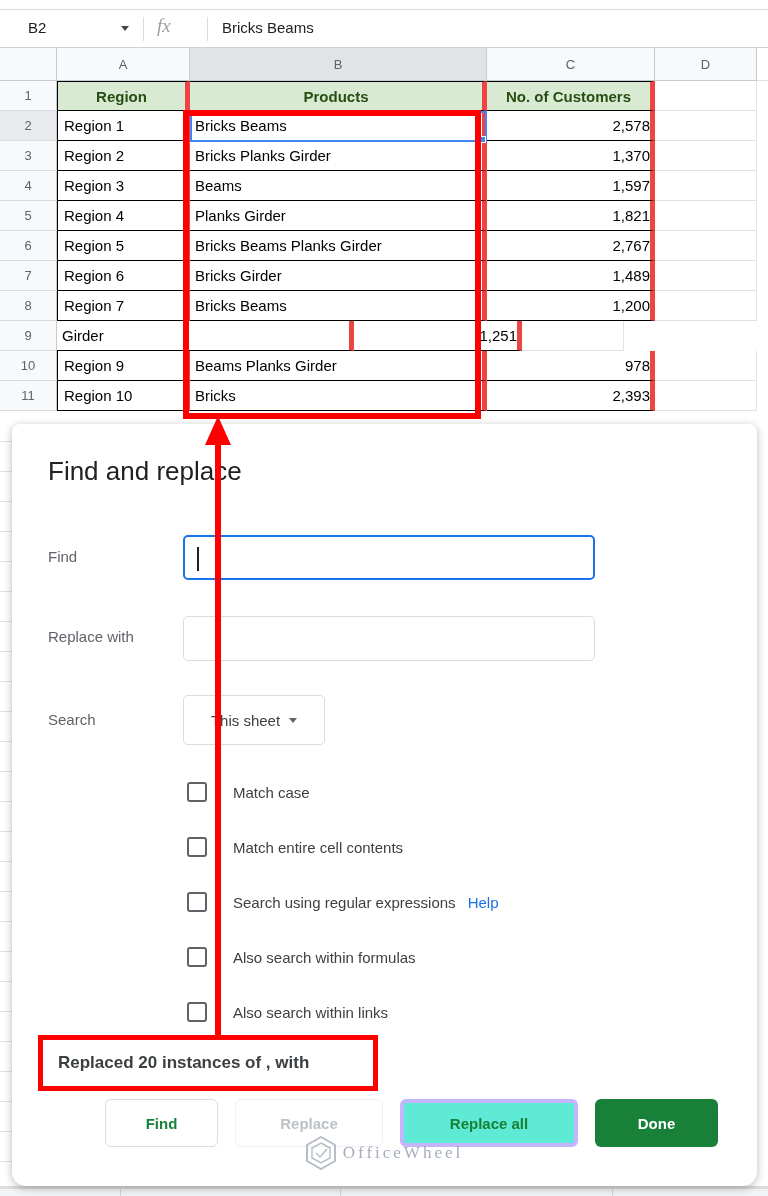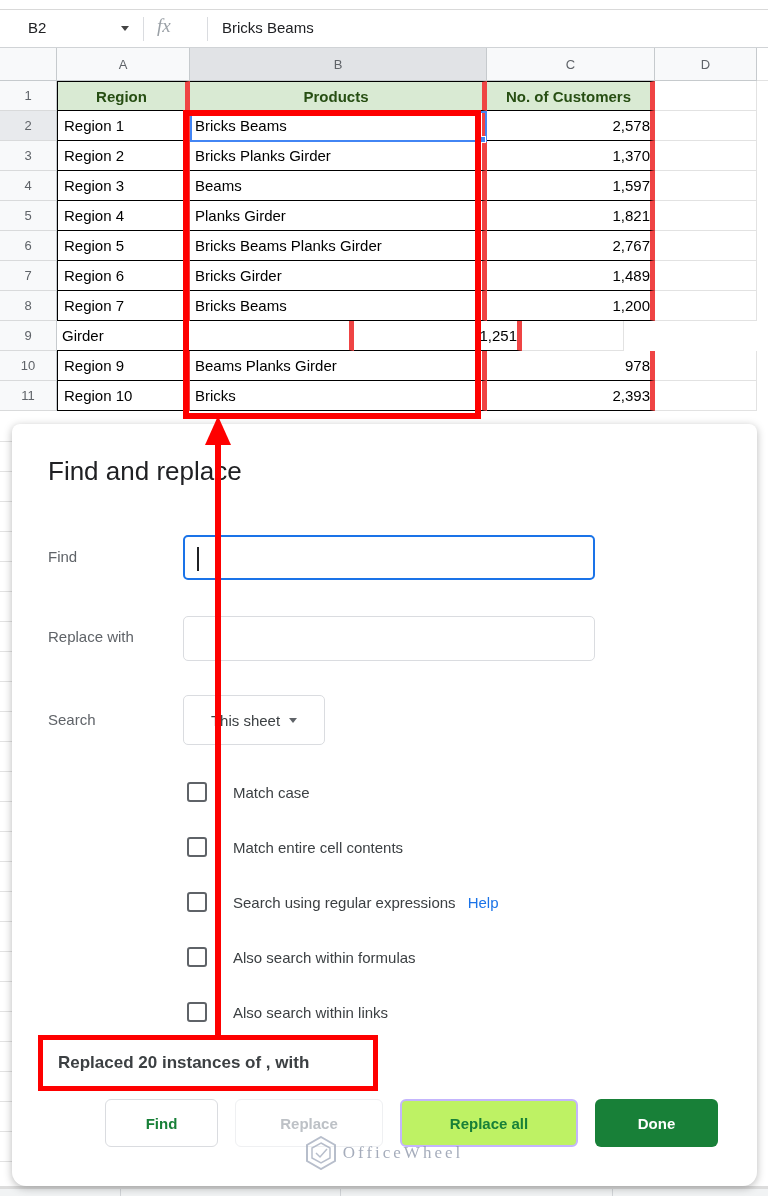--- a/index.html
+++ b/index.html
@@ -86,21 +86,21 @@
   .helplink { font-size:15px; color:#1a73e8; margin-left:12px; }
 
   .statusbox { position:absolute; left:26px; top:611px; width:340px; height:56px; border:5px solid #fe0000;
     display:flex; align-items:center; padding-left:15px; background:#fff; }
   .statustext { font-size:17px; font-weight:bold; color:#3c4043; white-space:nowrap; }
 
   .btn { position:absolute; top:675px; height:48px; border-radius:6px; font-size:15px; font-weight:bold;
     display:flex; align-items:center; justify-content:center; font-family:"Liberation Sans", sans-serif; }
   .btn-find { left:93px; width:113px; background:#fff; border:1px solid #dadce0; color:#188038; }
   .btn-replace { left:223px; width:148px; background:#fff; border:1px solid #eff0f2; color:#bdc1c6; }
-  .btn-replaceall { left:388px; width:178px; background:#bef264; border:2px solid #c4b5fd; color:#188038; }
+  .btn-replaceall { left:388px; width:178px; background:#5eead4; border:4px solid #c4b5fd; color:#188038; }
   .btn-done { left:583px; width:123px; background:#188038; border:none; color:#fff; }
 
   .watermark { position:absolute; left:0; top:712px; width:745px; display:flex; align-items:center;
     justify-content:center; gap:7px; opacity:0.8; }
   .wm-text { font-family:"Liberation Serif", serif; font-size:17px; letter-spacing:3px; color:#8f98ab; }
 </style>
 </head>
 <body>
 
 <div id="canvas">

